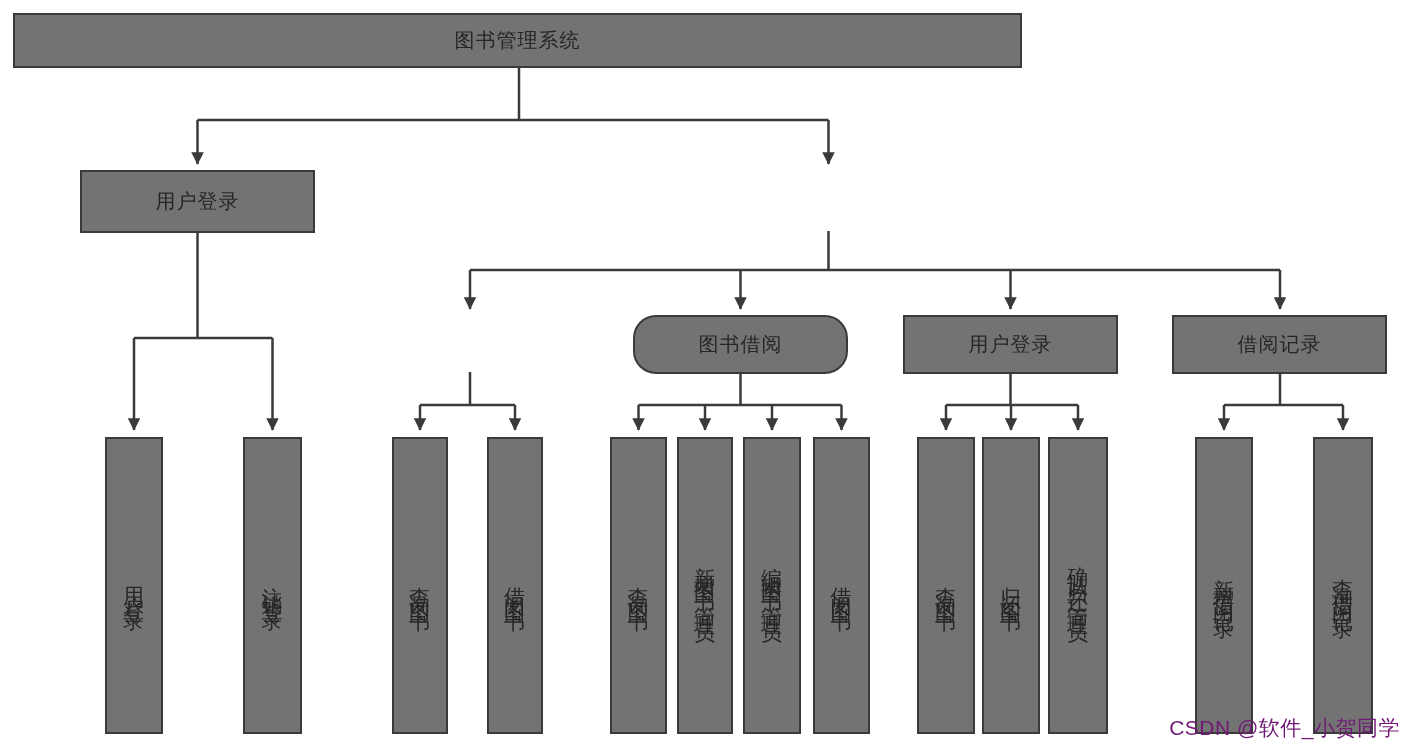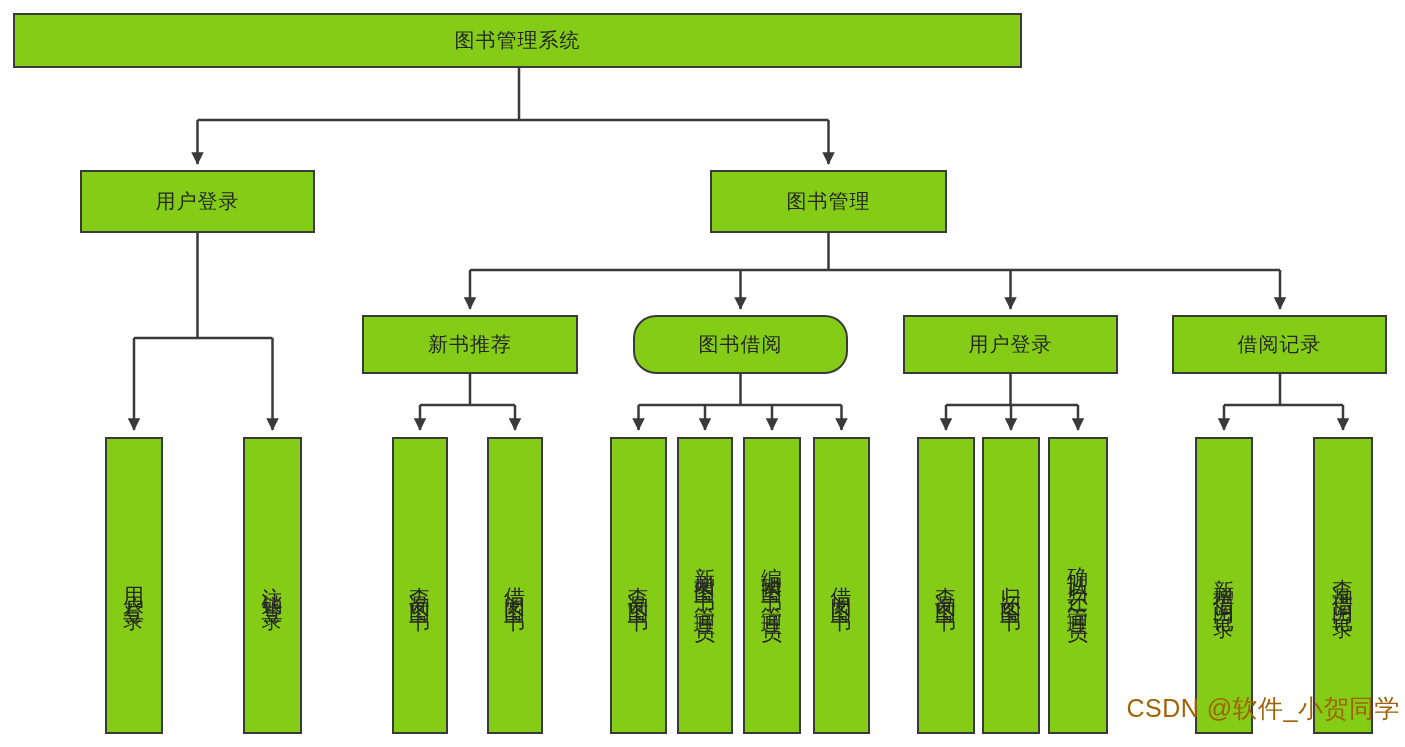--- a/index.html
+++ b/index.html
@@ -18,21 +18,21 @@
   .connectors {
     position: absolute;
     left: 0; top: 0;
     width: 1405px;
     height: 747px;
     z-index: 0;
   }
   .box {
     position: absolute;
     box-sizing: border-box;
-    background: #84cc16;
+    background: #737373;
     border: 2px solid #3a3a3a;
     color: #262626;
     display: flex;
     align-items: center;
     justify-content: center;
     z-index: 1;
     text-align: center;
   }
   .box.h {
     font-size: 20px;
@@ -50,24 +50,24 @@
     text-orientation: mixed;
     font-size: 21px;
     letter-spacing: 8px;
     line-height: 1;
   }
   .lvl2 { top: 170px; height: 63px; }
   .lvl3 { top: 315px; height: 59px; }
   .watermark {
     position: absolute;
     right: 5px;
-    bottom: 22px;
+    bottom: 5px;
     z-index: 3;
-    color: #a16207;
-    font-size: 25px;
+    color: #701a75;
+    font-size: 21px;
     letter-spacing: 0.5px;
     white-space: nowrap;
     pointer-events: none;
   }
 </style>
 </head>
 <body>
 
 <div class="stage">
 
@@ -103,23 +103,21 @@
     <path d="M946 405 V430" fill="none" stroke="#3a3a3a" stroke-width="2.5" marker-end="url(#ah)"></path>
     <path d="M1011 405 V430" fill="none" stroke="#3a3a3a" stroke-width="2.5" marker-end="url(#ah)"></path>
     <path d="M1078 405 V430" fill="none" stroke="#3a3a3a" stroke-width="2.5" marker-end="url(#ah)"></path>
     <path d="M1224 405 V430" fill="none" stroke="#3a3a3a" stroke-width="2.5" marker-end="url(#ah)"></path>
     <path d="M1343 405 V430" fill="none" stroke="#3a3a3a" stroke-width="2.5" marker-end="url(#ah)"></path>
   </svg>
 
   <div class="box root">图书管理系统</div>
 
   <div class="box h lvl2" style="left:80px; width:235px;">用户登录</div>
-  <div class="box h lvl2" style="left:710px; width:237px;">图书管理</div>
 
-  <div class="box h lvl3" style="left:362px; width:216px;">新书推荐</div>
   <div class="box h lvl3" style="left:633px; width:215px;border-radius:23px;">图书借阅</div>
   <div class="box h lvl3" style="left:903px; width:215px;">用户登录</div>
   <div class="box h lvl3" style="left:1172px; width:215px;">借阅记录</div>
 
   <div class="box v" style="left:105px; width:58px;">用户登录</div>
   <div class="box v" style="left:243px; width:59px;">注销登录</div>
 
   <div class="box v" style="left:392px; width:56px;">查询图书</div>
   <div class="box v" style="left:487px; width:56px;">借阅图书</div>
 

